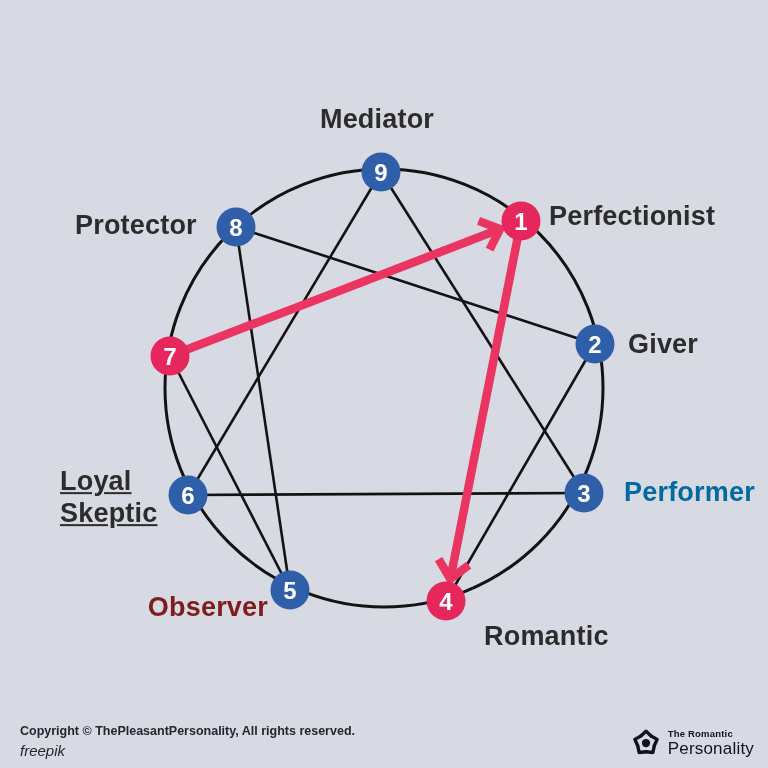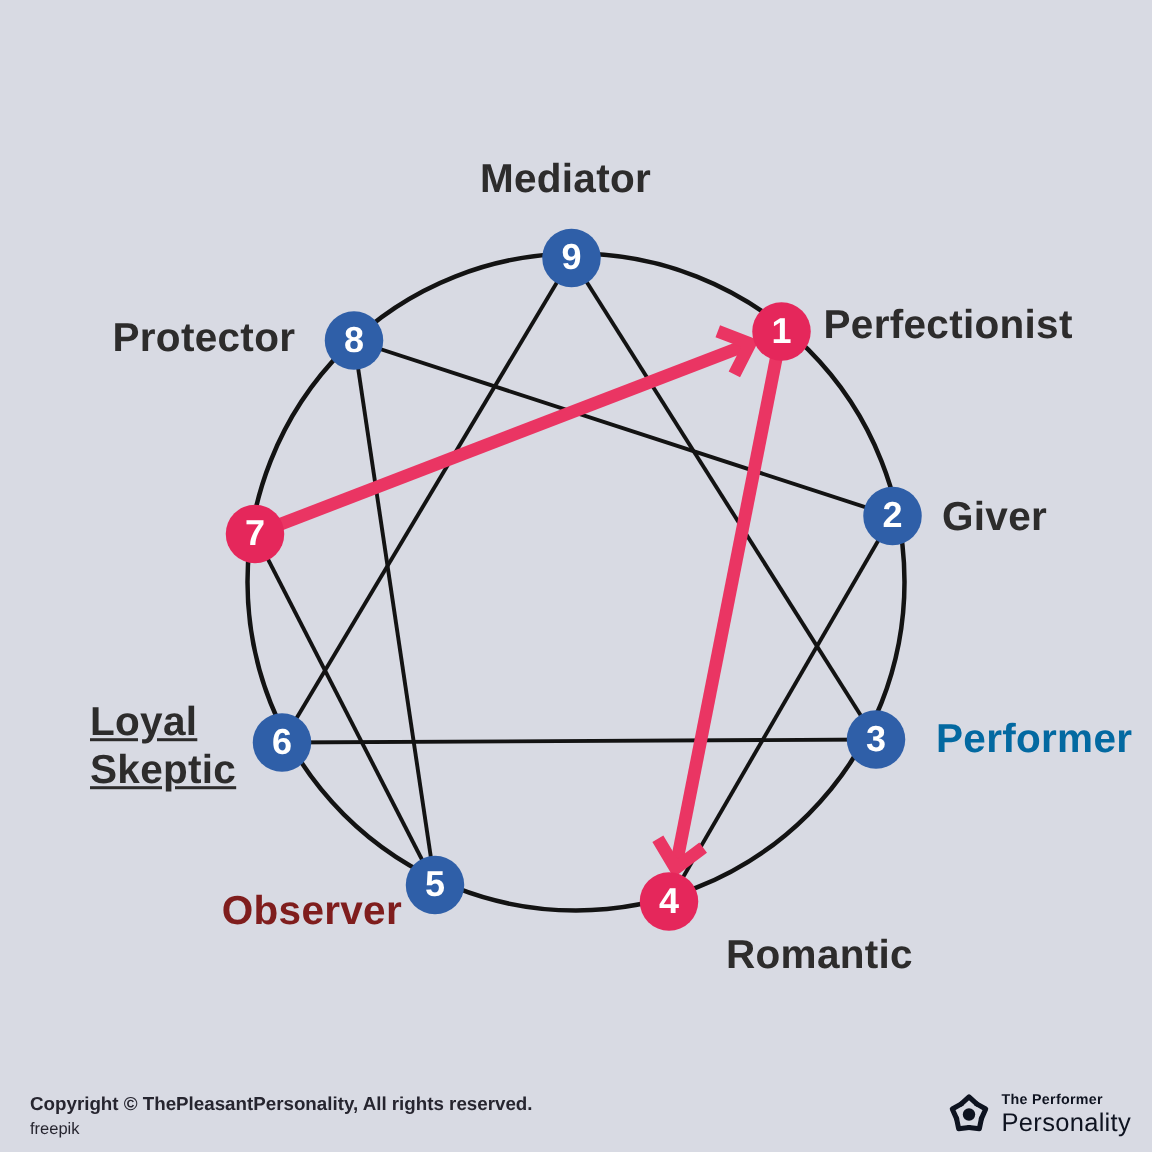--- a/index.html
+++ b/index.html
@@ -47,21 +47,21 @@
 
   .footer {
     position:absolute;
     left:20px; right:14px; bottom:8px;
     display:flex;
     justify-content:space-between;
     align-items:flex-end;
   }
   .footer-left { display:flex; flex-direction:column; }
   .copyright { font-size:12.5px; font-weight:700; line-height:1.3; }
-  .credit    { font-size:11px; font-weight:400; line-height:1.3; margin-top:1px; }
+  .credit    { font-size:15px; font-weight:400; line-height:1.3; margin-top:1px;font-style:italic; }
 
   .footer-logo { display:flex; align-items:center; gap:7px; padding-bottom:2px; }
   .logo-icon { width:30px; height:30px; display:block; }
   .logo-text { display:flex; flex-direction:column; }
   .logo-top    { font-size:9.5px; font-weight:700; line-height:1.15; letter-spacing:0.2px; }
   .logo-bottom { font-size:17px;  font-weight:400; line-height:1.05; letter-spacing:0.2px; }
 </style>
 </head>
 <body>
 
@@ -143,19 +143,19 @@
               <g transform="rotate(216 16 16)">
                 <polyline points="10.5,8.5 16,3.5 21.5,8.5" fill="none" stroke="#0e1320" stroke-width="3.6" stroke-linecap="round" stroke-linejoin="round"></polyline>
               </g>
               <g transform="rotate(288 16 16)">
                 <polyline points="10.5,8.5 16,3.5 21.5,8.5" fill="none" stroke="#0e1320" stroke-width="3.6" stroke-linecap="round" stroke-linejoin="round"></polyline>
               </g>
             </g>
         </g>
       </svg>
       <div class="logo-text" style="color: rgb(14, 19, 32);">
-        <span class="logo-top">The Performer</span>
+        <span class="logo-top">The Romantic</span>
         <span class="logo-bottom">Personality</span>
       </div>
     </div>
   </div>
 
 </div>
 
 </body></html>

